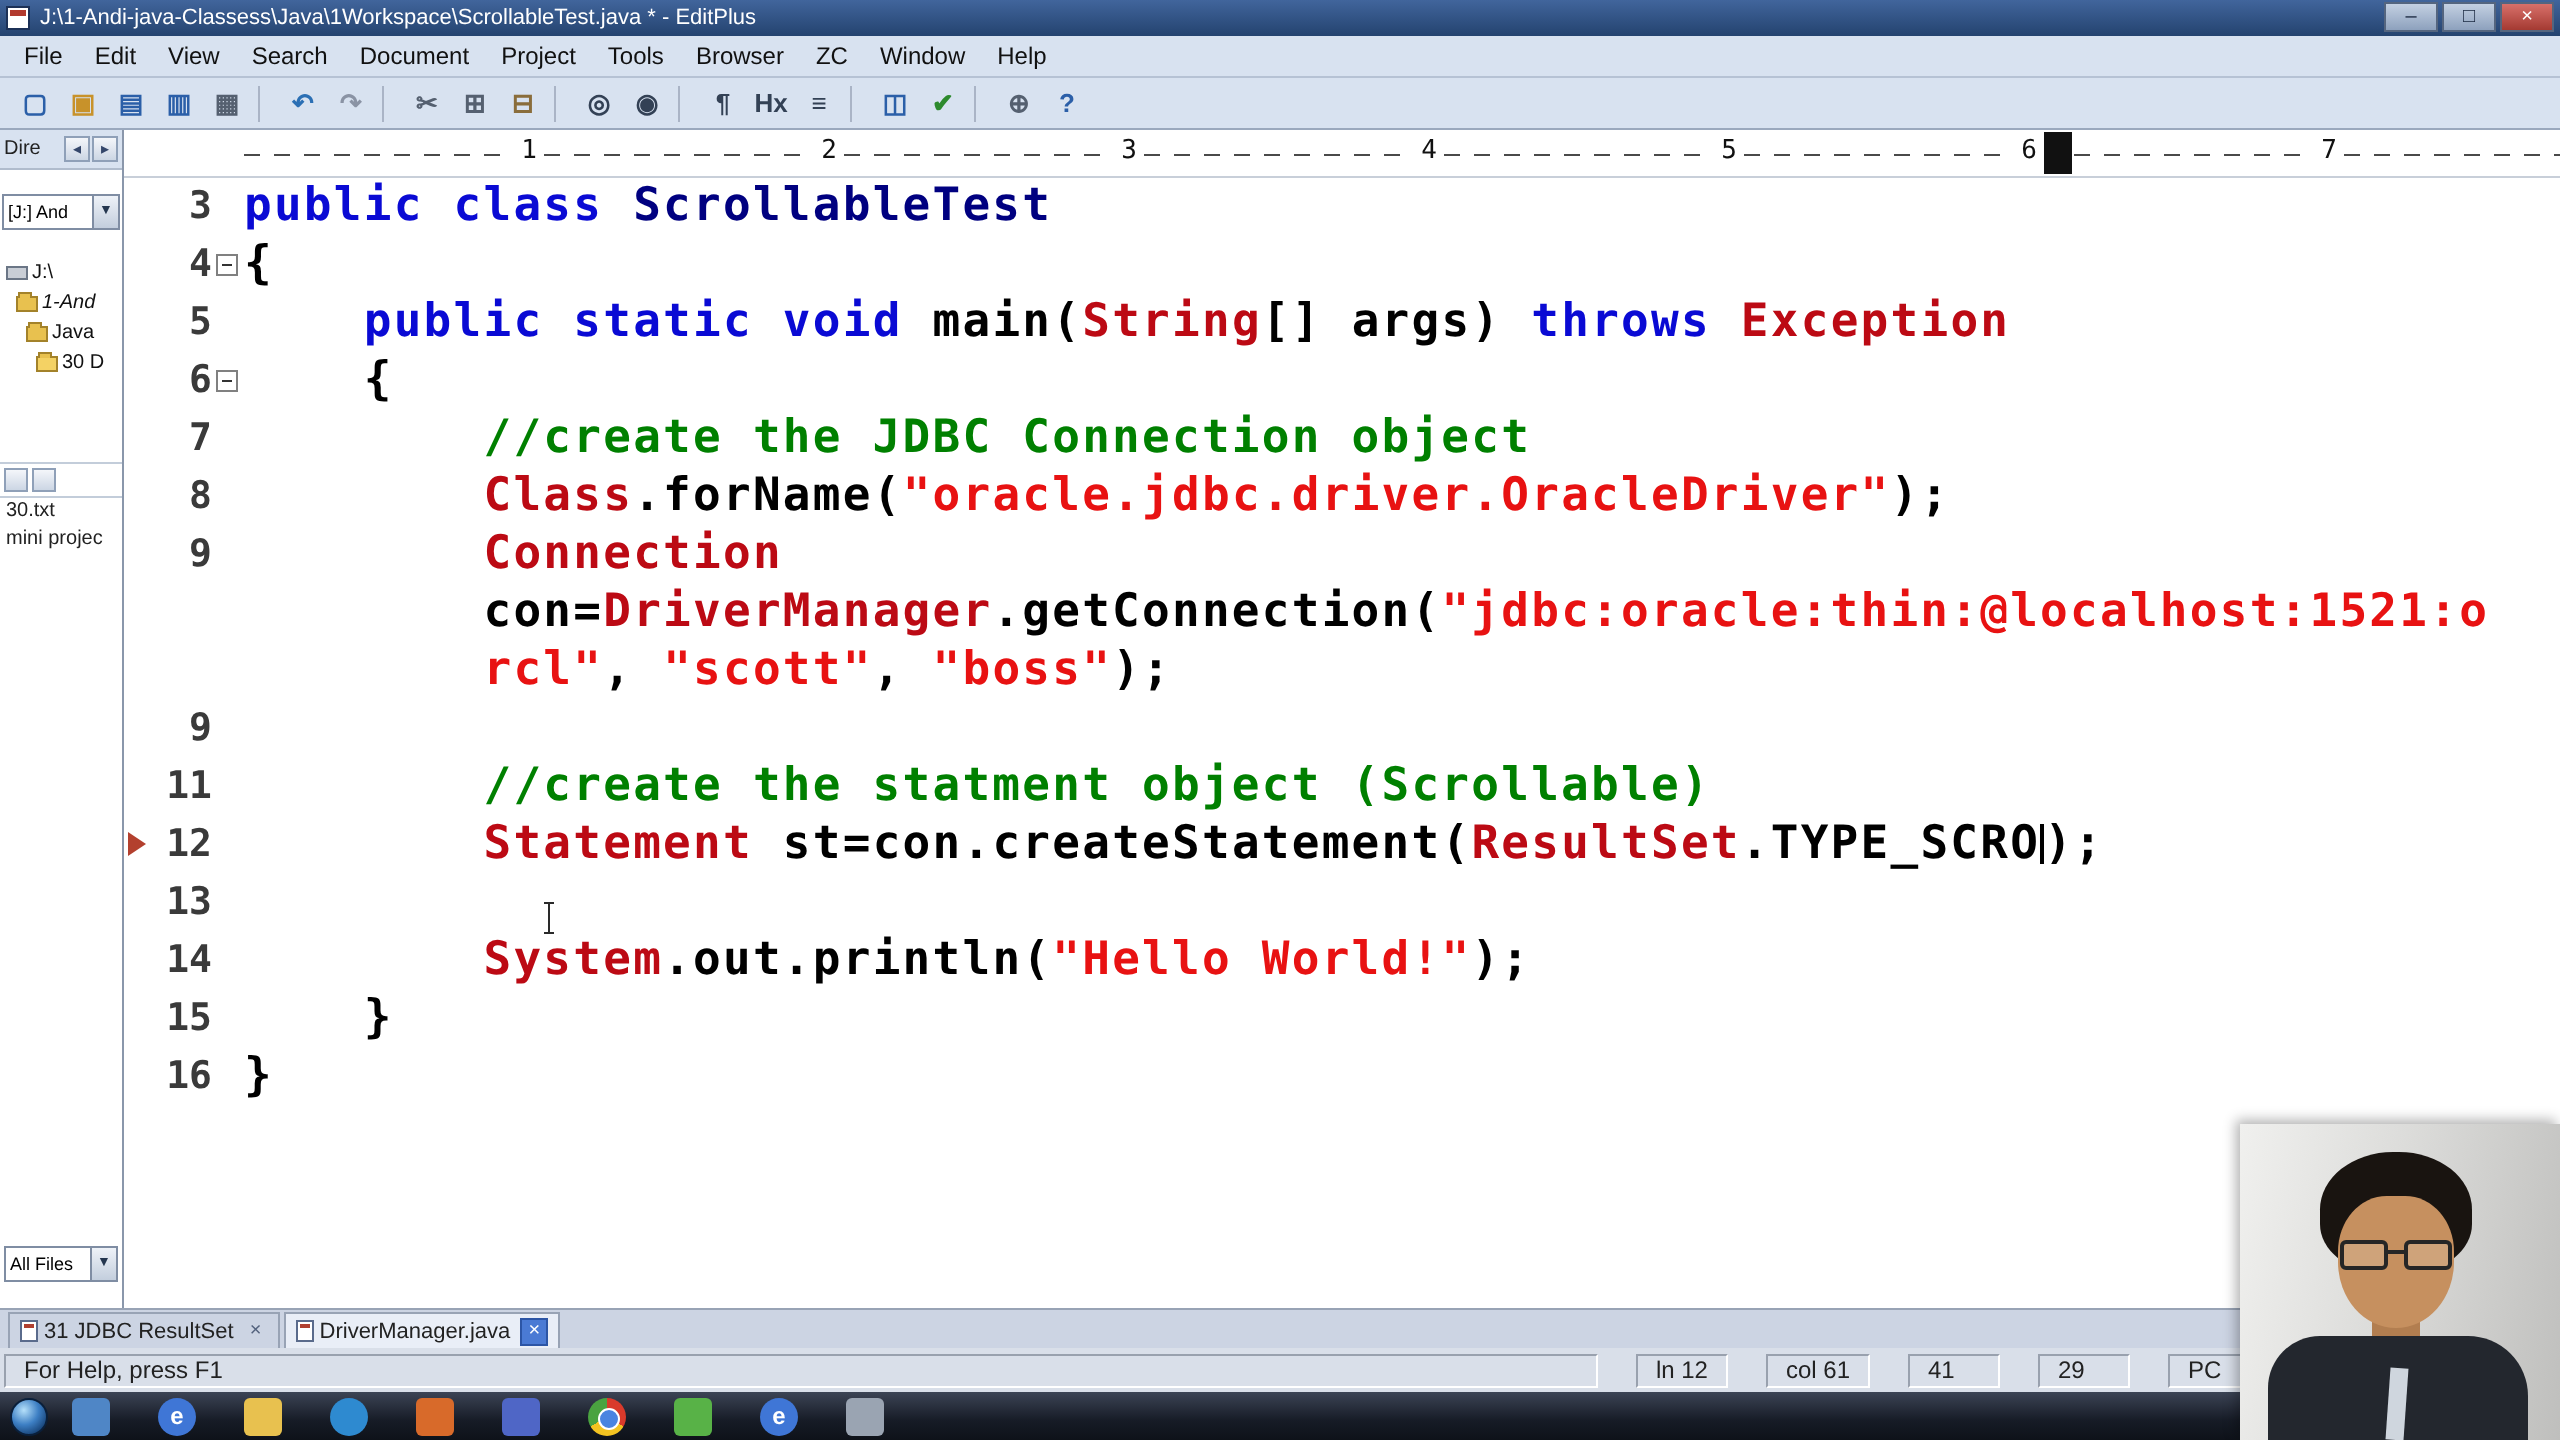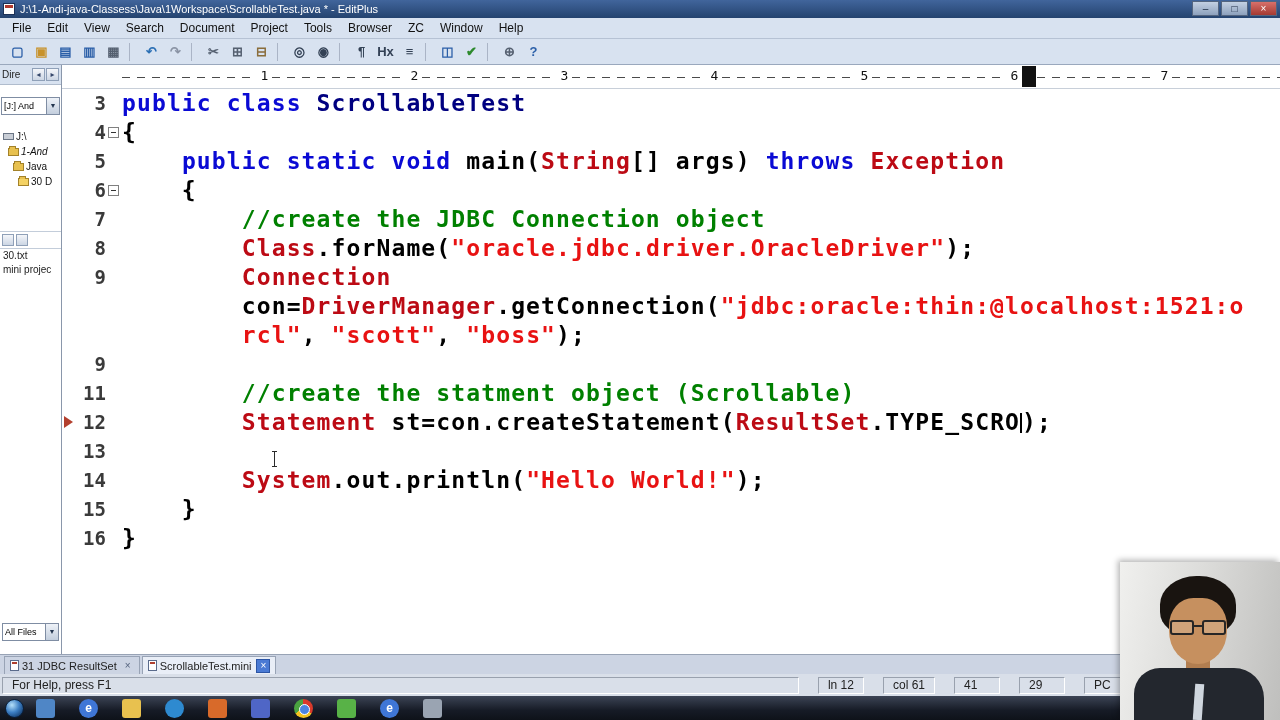--- a/index.html
+++ b/index.html
@@ -389,21 +389,21 @@
   </div>
 
   <div class="tabbar">
       <div class="tab">
         <span class="doc-icon"></span>
         <span>31 JDBC ResultSet</span>
         <span class="tab-close">×</span>
       </div>
       <div class="tab active">
         <span class="doc-icon"></span>
-        <span>ScrollableTest.mini</span>
+        <span>DriverManager.java</span>
         <span class="tab-close blue">×</span>
       </div>
     </div>
 
   <div class="statusbar">
     <span class="sb-seg help">For Help, press F1</span>
     <span id="sb-segs" style="display:flex">
         <span class="sb-seg" style="min-width: 46px;">ln 12</span>
         <span class="sb-seg" style="min-width: 46px;">col 61</span>
         <span class="sb-seg" style="min-width: 46px;">41</span>

